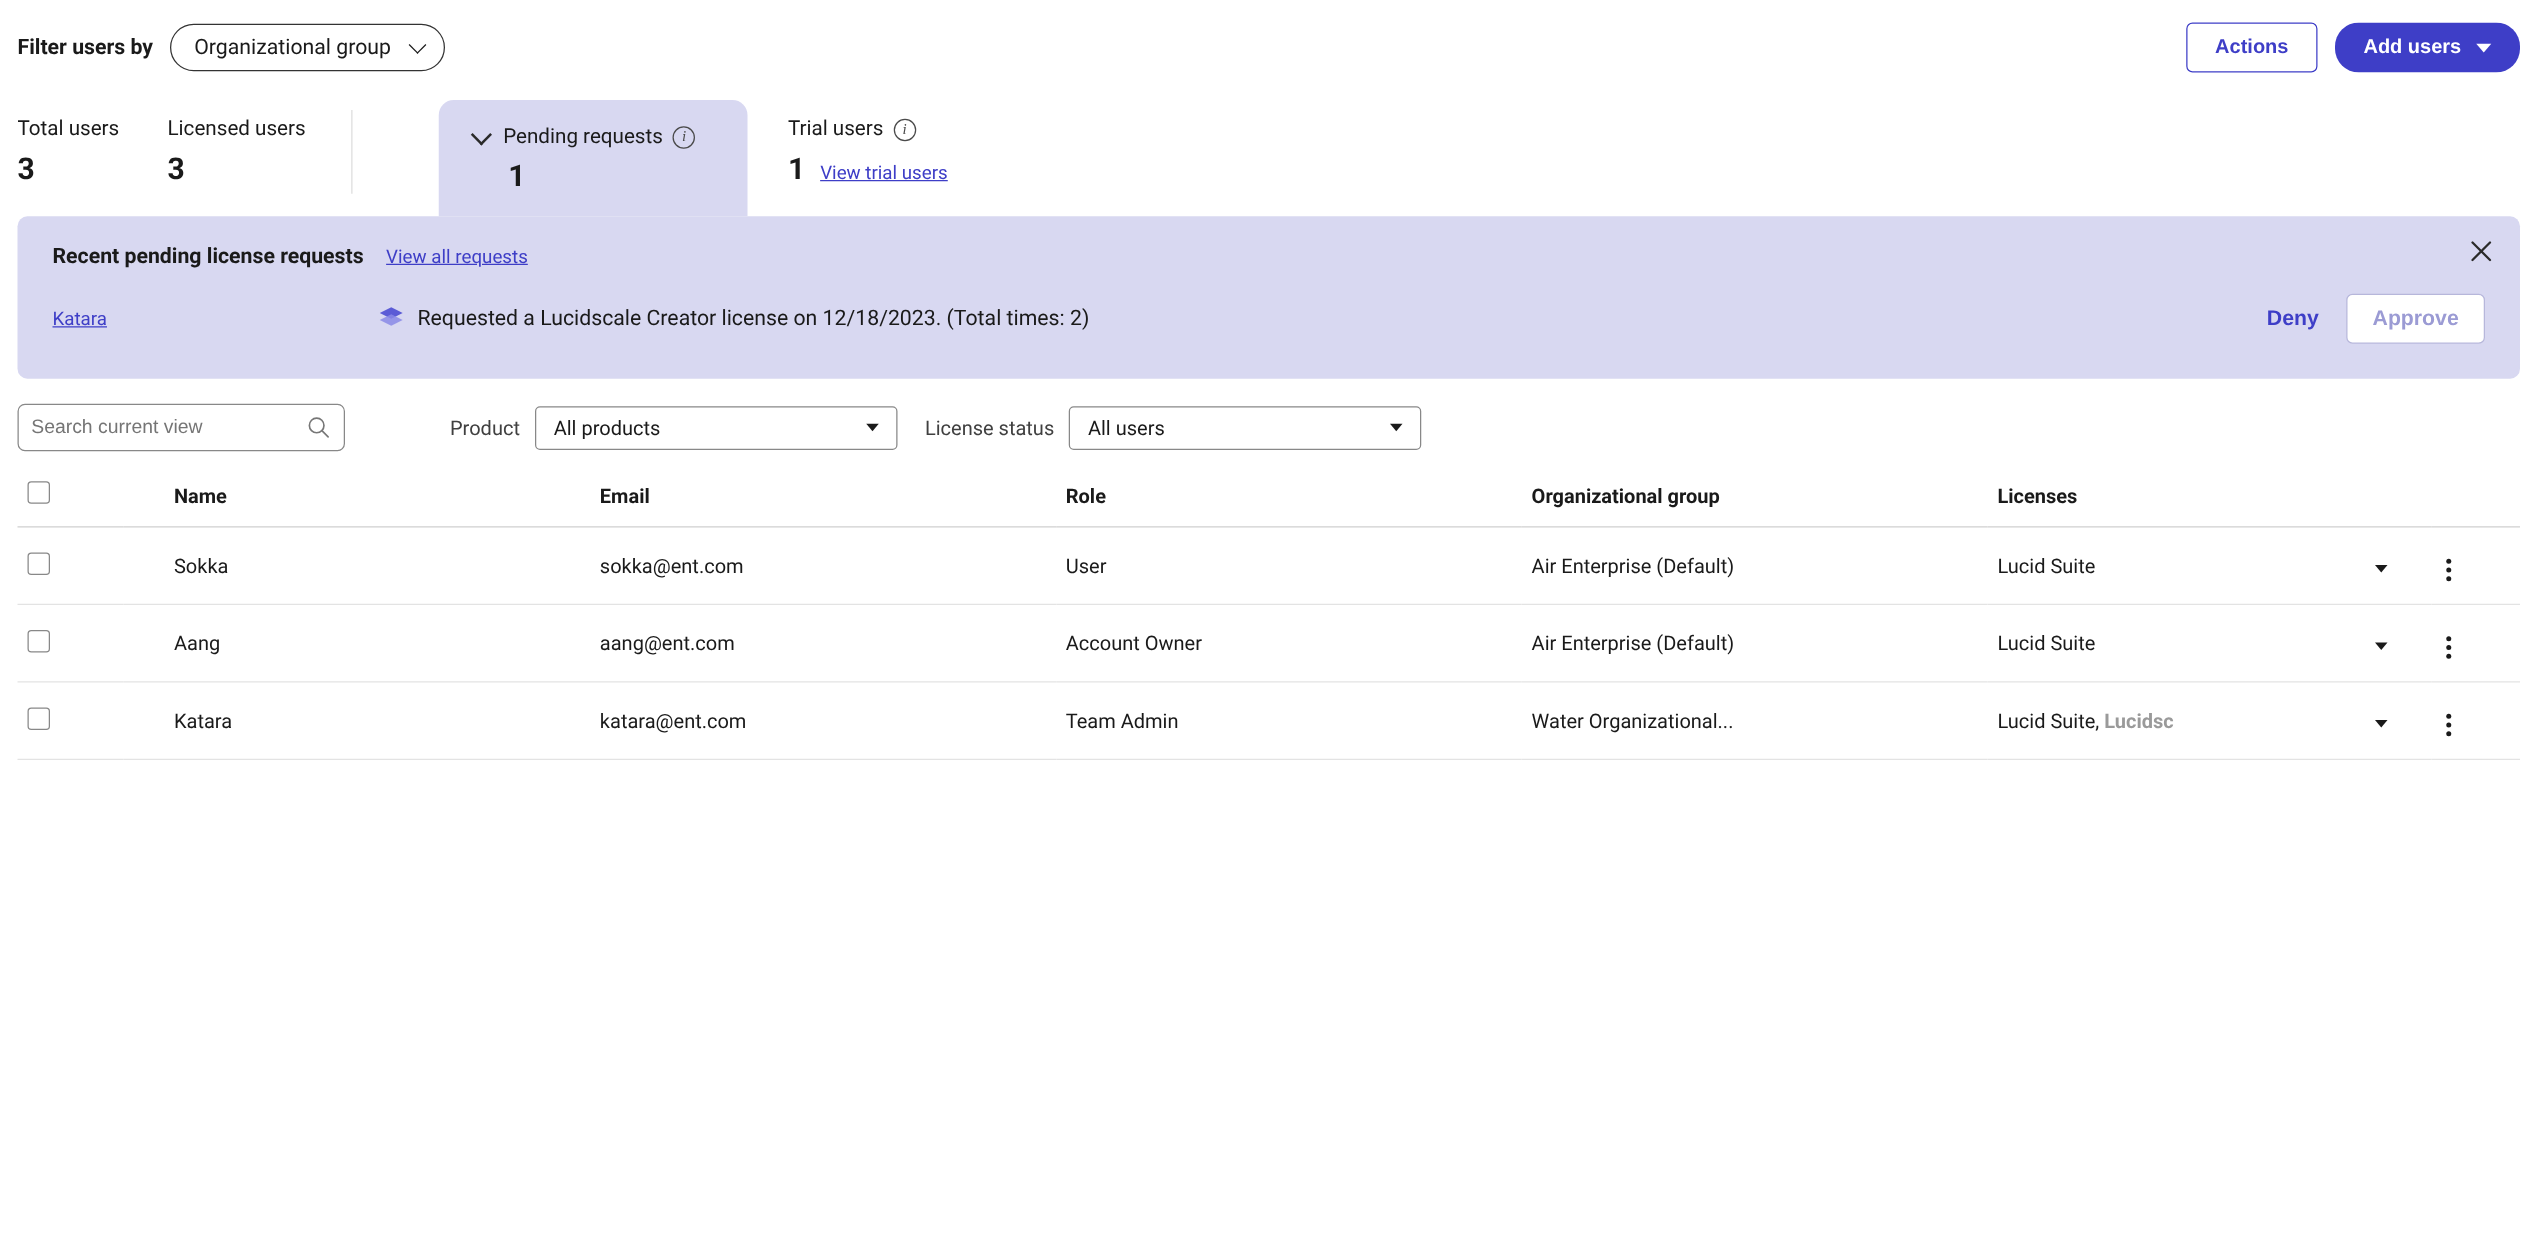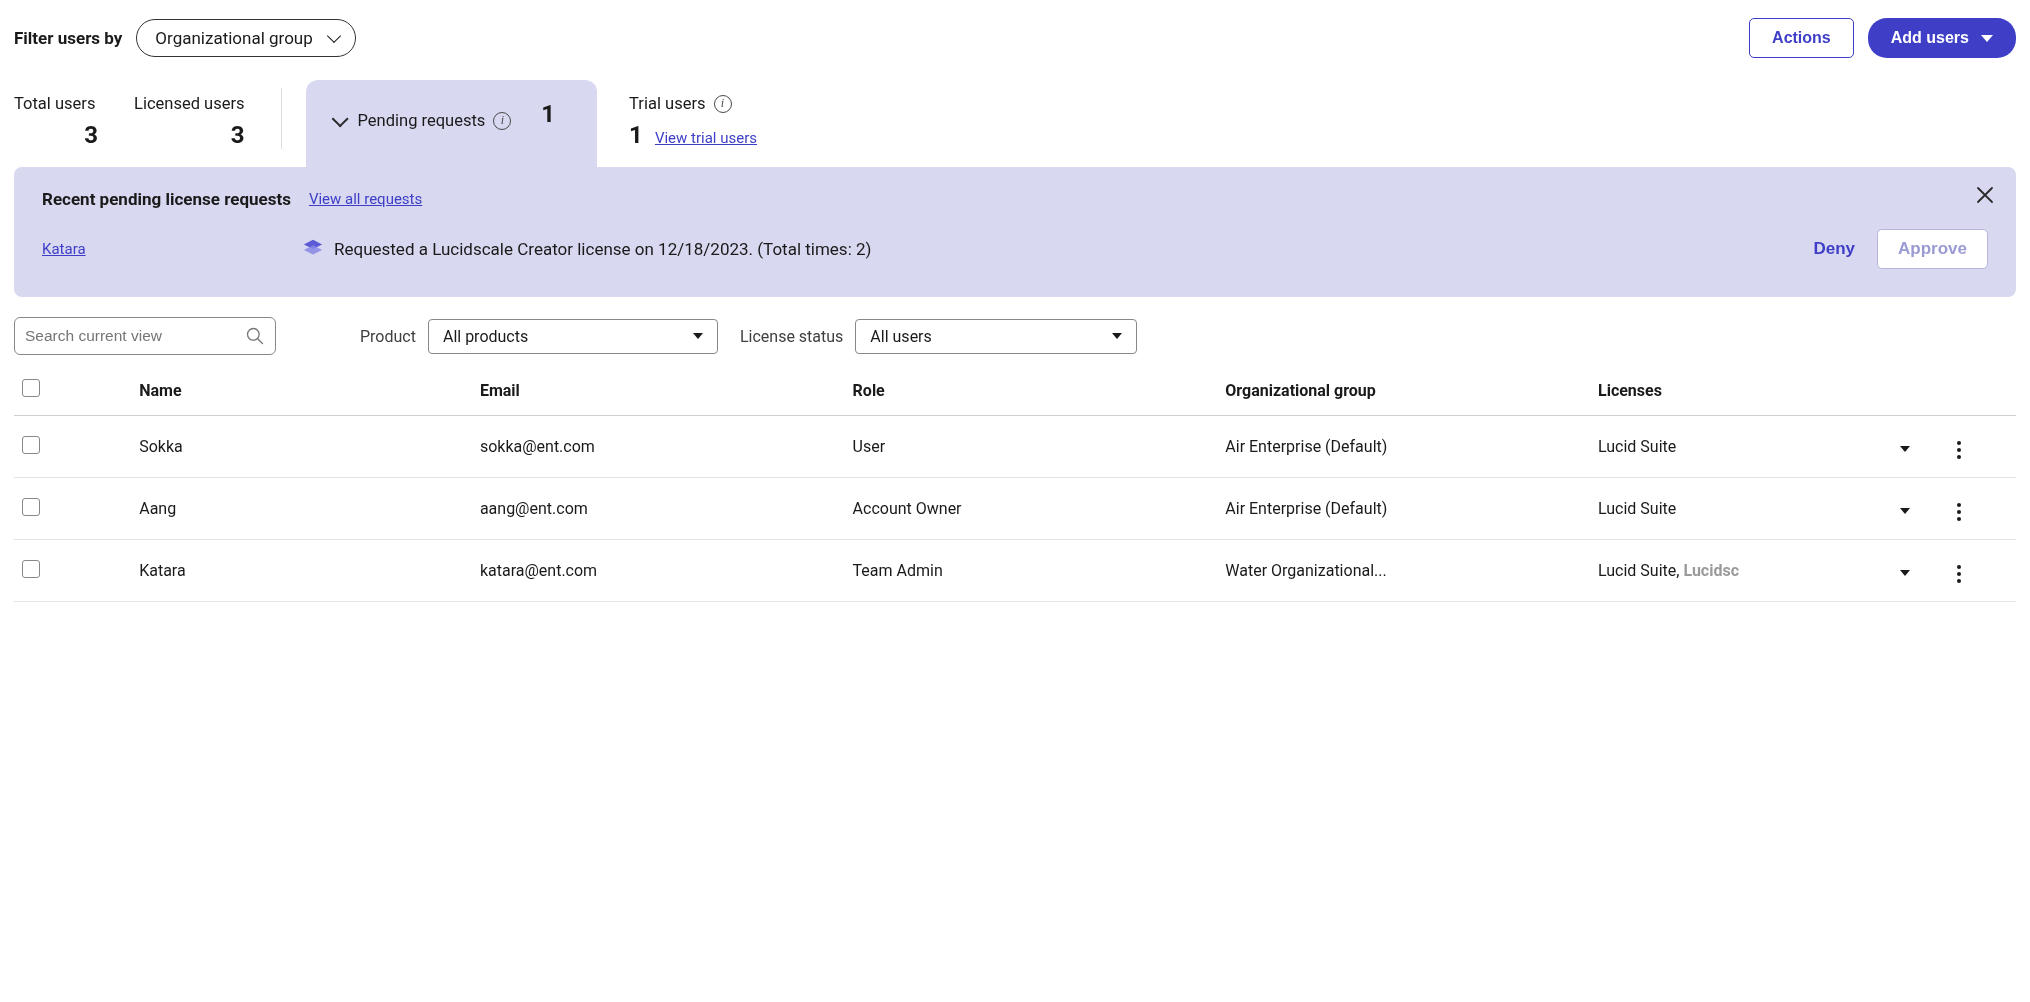--- a/index.html
+++ b/index.html
@@ -81,21 +81,20 @@
     height: 0;
     border-left: 6px solid transparent;
     border-right: 6px solid transparent;
     border-top: 7px solid #fff;
   }
 
   
   .stats-row {
     display: flex;
     align-items: stretch;
-    text-align: right;
   }
   .stat {
     padding: 14px 36px 18px 0;
     min-width: 120px;
   }
   .stat:first-child { padding-left: 0; }
   .stat-label {
     font-size: 16.5px;
     color: #1a1a1a;
     margin-bottom: 8px;
@@ -110,21 +109,22 @@
   .stat-divider {
     width: 1px;
     background: #ddd;
     margin: 8px 24px 18px 0;
   }
   .stat-tab {
     background: #d8d8f1;
     border-radius: 12px 12px 0 0;
     padding: 20px 42px 18px 26px;
     display: flex;
-    flex-direction: row;
+    flex-direction: column;
+    margin-left: 45px;
   }
   .stat-tab .stat-label { font-weight: 400; }
   .stat-tab-arrow {
     width: 12px;
     height: 12px;
     border-right: 2px solid #2a2a2a;
     border-bottom: 2px solid #2a2a2a;
     transform: rotate(45deg) translateY(-3px);
     display: inline-block;
     margin-right: 6px;

